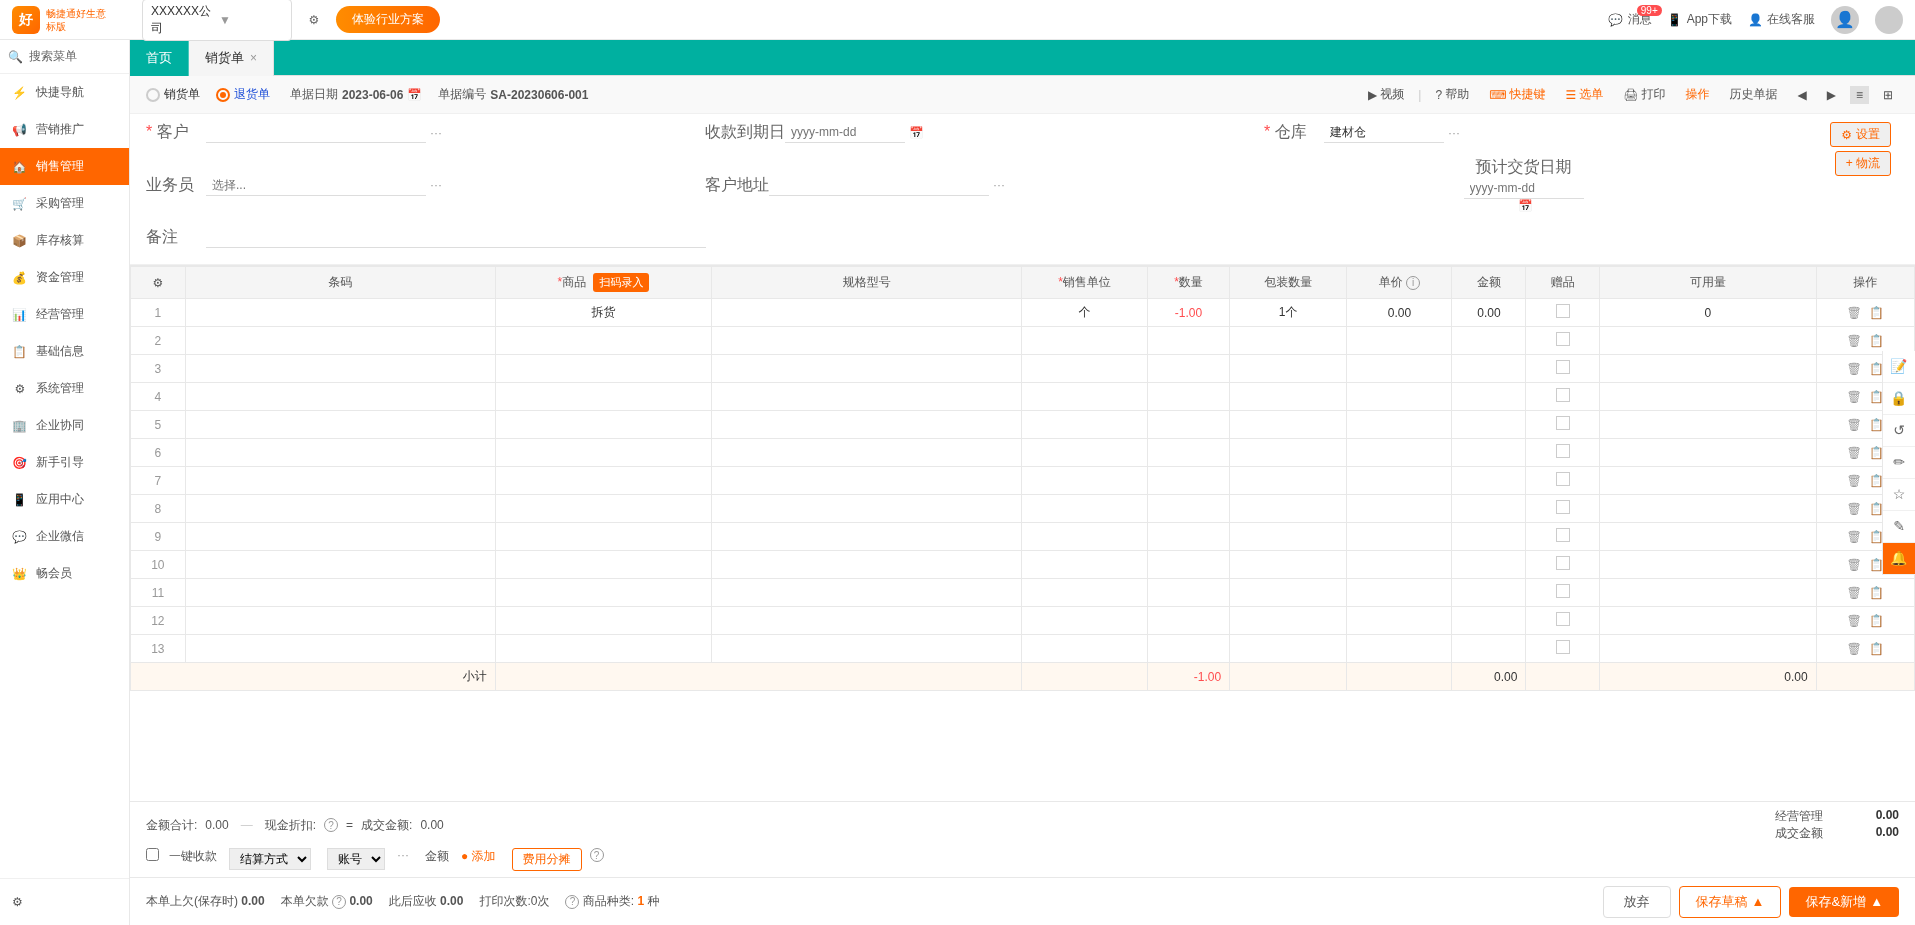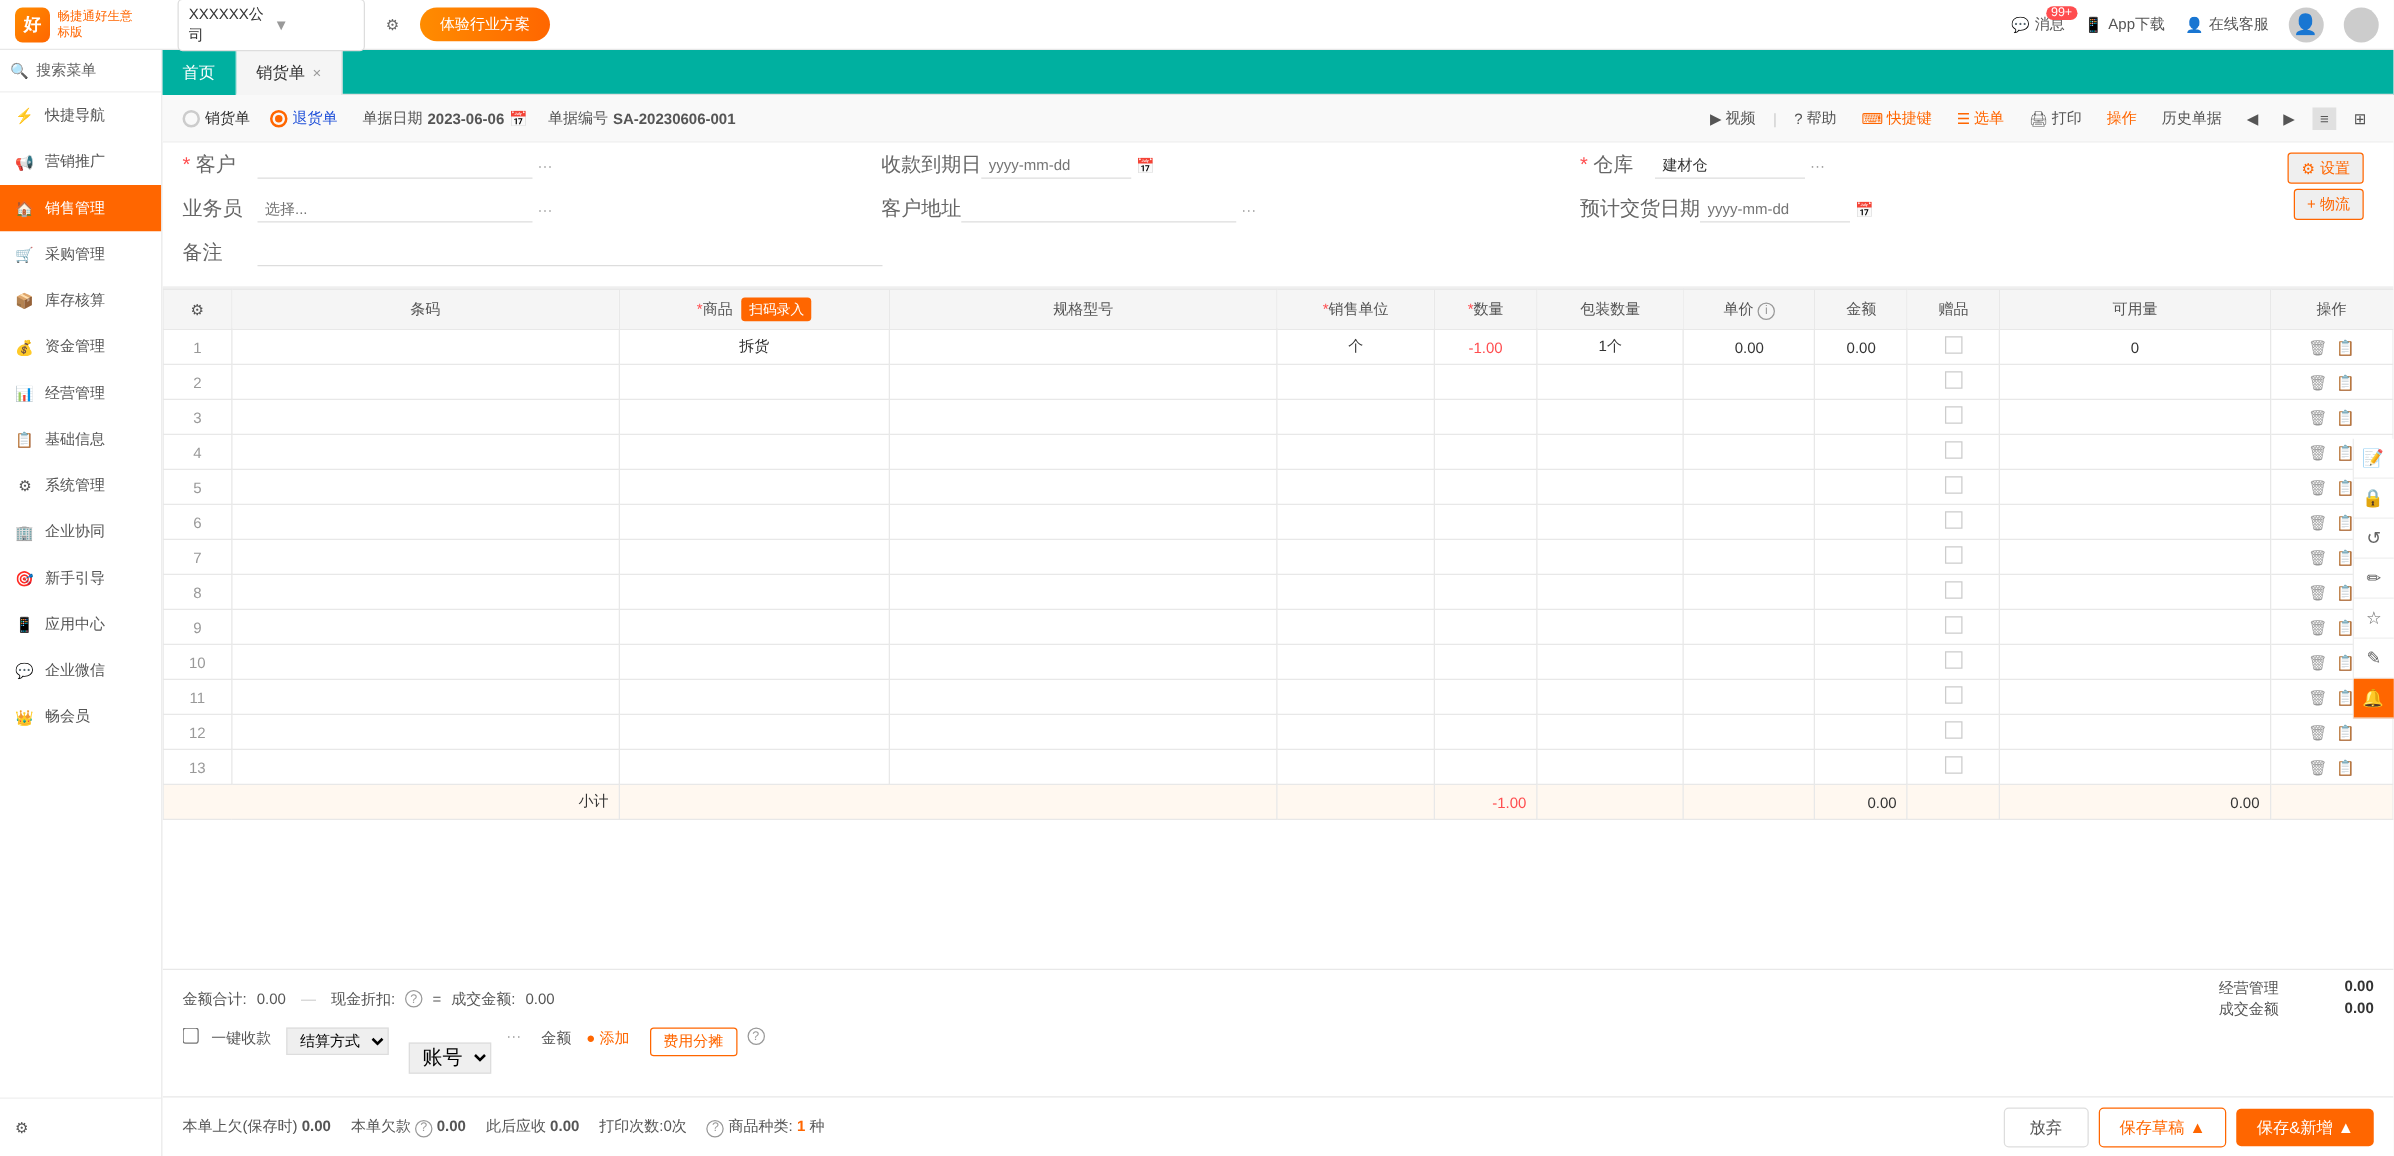--- a/index.html
+++ b/index.html
@@ -480,21 +480,21 @@
               <div class="form-field">
                 <span class="field-label">业务员</span>
                 <input class="field-input" style="max-width: 220px;" placeholder="选择...">
                 <span class="field-dots">···</span>
               </div>
               <div class="form-field" style="margin-left:40px;">
                 <span class="field-label">客户地址</span>
                 <input class="field-input" style="max-width: 220px;">
                 <span class="field-dots">···</span>
               </div>
-              <div class="form-field" style="margin-left:40px;">
+              <div class="form-field" style="margin-left:40px;flex-direction:column;">
                 <span class="field-label">预计交货日期</span>
                 <input class="field-input" style="max-width: 120px;" placeholder="yyyy-mm-dd">
                 <span class="field-calendar">📅</span>
               </div>
             </div>
 
             <div class="form-row">
               <div class="form-field">
                 <span class="field-label">备注</span>
                 <input class="field-input" style="max-width: 500px;">
@@ -816,21 +816,21 @@
               <span class="footer-amount-val">0.00</span>
             </div>
           </div>
         </div>
         <div class="footer-row2">
           <input type="checkbox" style="margin-right: 2px;">
           <span>一键收款</span>
           <select style="border:1px solid #ddd;padding:2px 6px;font-size:12px;margin:0 4px;">
             <option>结算方式</option>
           </select>
-          <select style="border:1px solid #ddd;padding:2px 6px;font-size:16px;margin:12px 4px;">
+          <select style="border:1px solid #ddd;padding:2px 6px;font-size:12px;margin:0 4px;">
             <option>账号</option>
           </select>
           <span style="color:#999;cursor:pointer;">···</span>
           <span style="margin-left:8px;">金额</span>
           <span style="color:#ff6600;cursor:pointer;margin-left:4px;">
             ● <span>添加</span>
           </span>
           <button style="border:1px solid #ff6600;color:#ff6600;background:#fff;border-radius:3px;padding:2px 10px;cursor:pointer;font-size:12px;margin-left:8px;">费用分摊</button>
           <span class="info-icon">?</span>
         </div>

